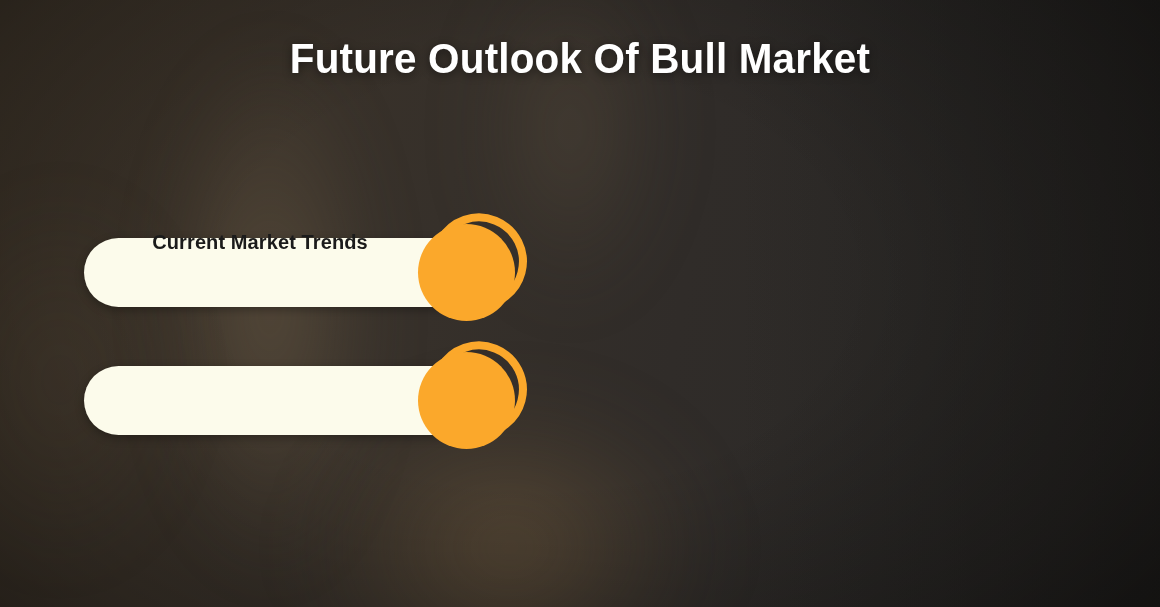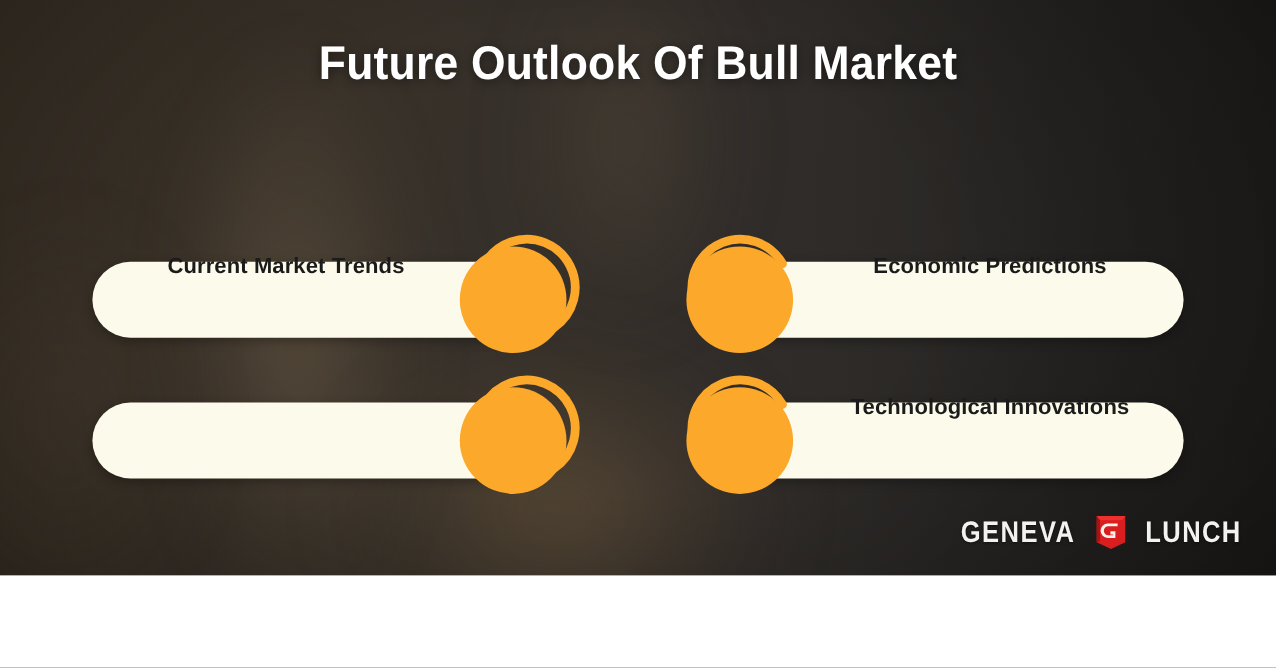--- a/index.html
+++ b/index.html
@@ -9,21 +9,21 @@
   body {
     width: 1160px;
     height: 607px;
     overflow: hidden;
     font-family: "Liberation Sans", sans-serif;
   }
 
   #canvas {
     position: relative;
     width: 1160px;
-    height: 523px;
+    height: 607px;
     overflow: hidden;
     background: #332c24;
   }
 
   
   .bg-base {
     position: absolute;
     inset: 0;
     background: linear-gradient(100deg,
         #3c3328 0%,
@@ -223,62 +223,26 @@
     <div class="pill"></div>
     <div class="ring">
       <svg viewBox="0 0 112 112" xmlns="http://www.w3.org/2000/svg">
         <path d="M 24.5 24.5 A 44 44 0 1 1 42.8 95.2" fill="none" stroke="#fba82b" stroke-width="8" stroke-linecap="round" transform="rotate(-12 56 56)"></path>
       </svg>
     </div>
     <div class="disc"></div>
     <div class="pill-label">Current Market Trends</div>
   </div>
 
-  <div class="item r1 c-right">
-    <div class="pill"></div>
-    <div class="ring">
-      <svg viewBox="0 0 112 112" xmlns="http://www.w3.org/2000/svg">
-        <g transform="translate(112,0) scale(-1,1)">
-          <path d="M 24.5 24.5 A 44 44 0 1 1 42.8 95.2" fill="none" stroke="#fba82b" stroke-width="8" stroke-linecap="round" transform="rotate(-12 56 56)"></path>
-        </g>
-      </svg>
-    </div>
-    <div class="disc"></div>
-    <div class="pill-label">Economic Predictions</div>
-  </div>
 
   <div class="item r2 c-left">
     <div class="pill"></div>
     <div class="ring">
       <svg viewBox="0 0 112 112" xmlns="http://www.w3.org/2000/svg">
         <path d="M 24.5 24.5 A 44 44 0 1 1 42.8 95.2" fill="none" stroke="#fba82b" stroke-width="8" stroke-linecap="round" transform="rotate(-12 56 56)"></path>
       </svg>
     </div>
     <div class="disc"></div>
   </div>
 
-  <div class="item r2 c-right">
-    <div class="pill"></div>
-    <div class="ring">
-      <svg viewBox="0 0 112 112" xmlns="http://www.w3.org/2000/svg">
-        <g transform="translate(112,0) scale(-1,1)">
-          <path d="M 24.5 24.5 A 44 44 0 1 1 42.8 95.2" fill="none" stroke="#fba82b" stroke-width="8" stroke-linecap="round" transform="rotate(-12 56 56)"></path>
-        </g>
-      </svg>
-    </div>
-    <div class="disc"></div>
-    <div class="pill-label">Technological Innovations</div>
-  </div>
-
-  <div class="logo">
-    <span class="logo-word">GENEVA</span>
-    <span class="logo-mark">
-      <svg width="32" height="34" viewBox="0 0 32 34" xmlns="http://www.w3.org/2000/svg">
-        <path d="M3 2 L29 2 L29 26 L16 32 L3 26 Z" fill="#d81e1e"></path>
-        <path d="M3 2 L29 2 L26 6 L6 6 Z" fill="#f03030"></path>
-        <path d="M3 2 L6 6 L6 25 L3 26 Z" fill="#a81212"></path>
-        <path d="M22 9 L13 9 A5 5 0 0 0 13 22 L20 22 L20 16 L15.5 16 L15.5 19 L18 19 L18 19.6 L13.6 19.6 A3 3 0 0 1 13.6 11.4 L22 11.4 Z" fill="#f5f0ea"></path>
-      </svg>
-    </span>
-    <span class="logo-word">LUNCH</span>
-  </div>
+
 
 </div>
 
 </body></html>

